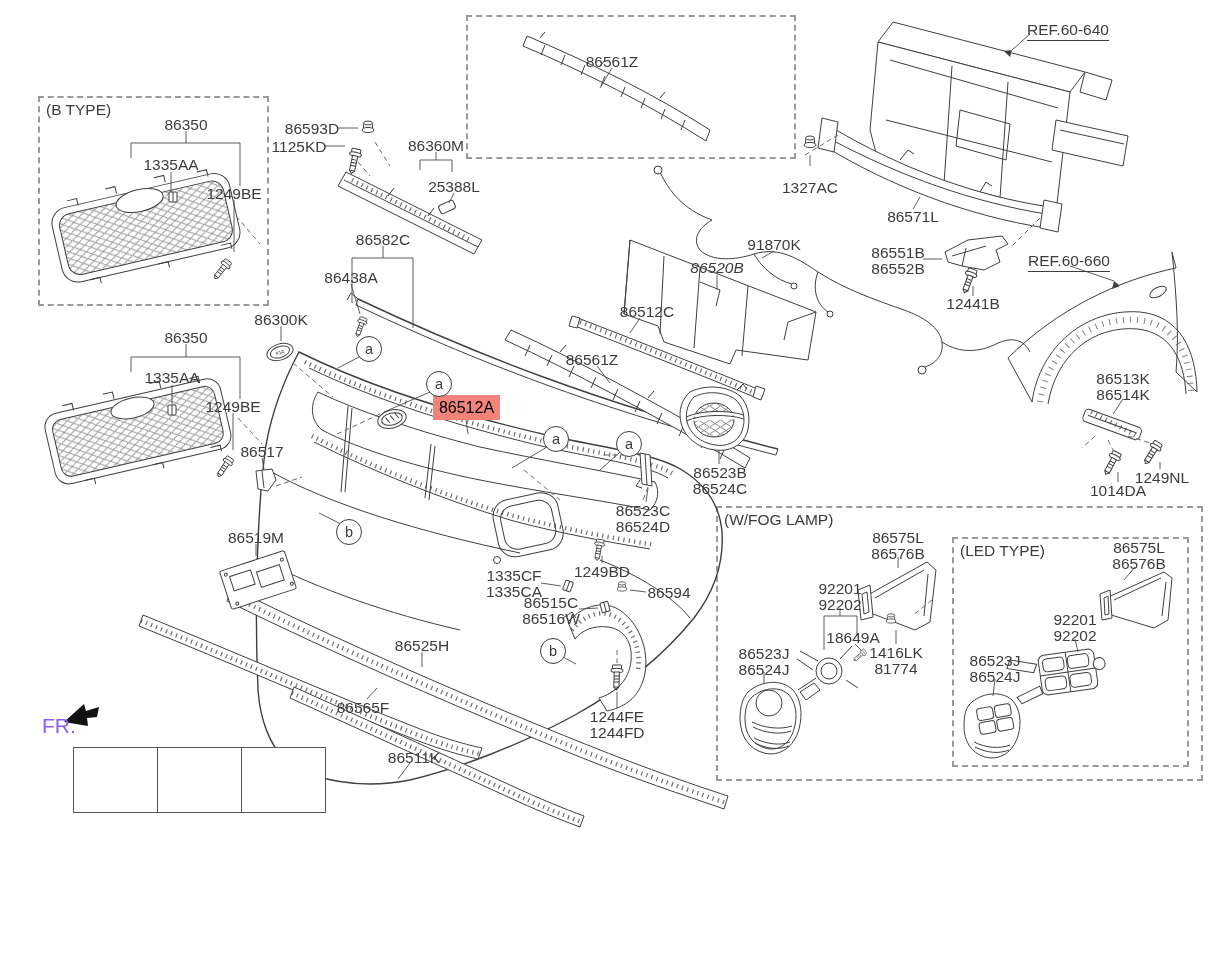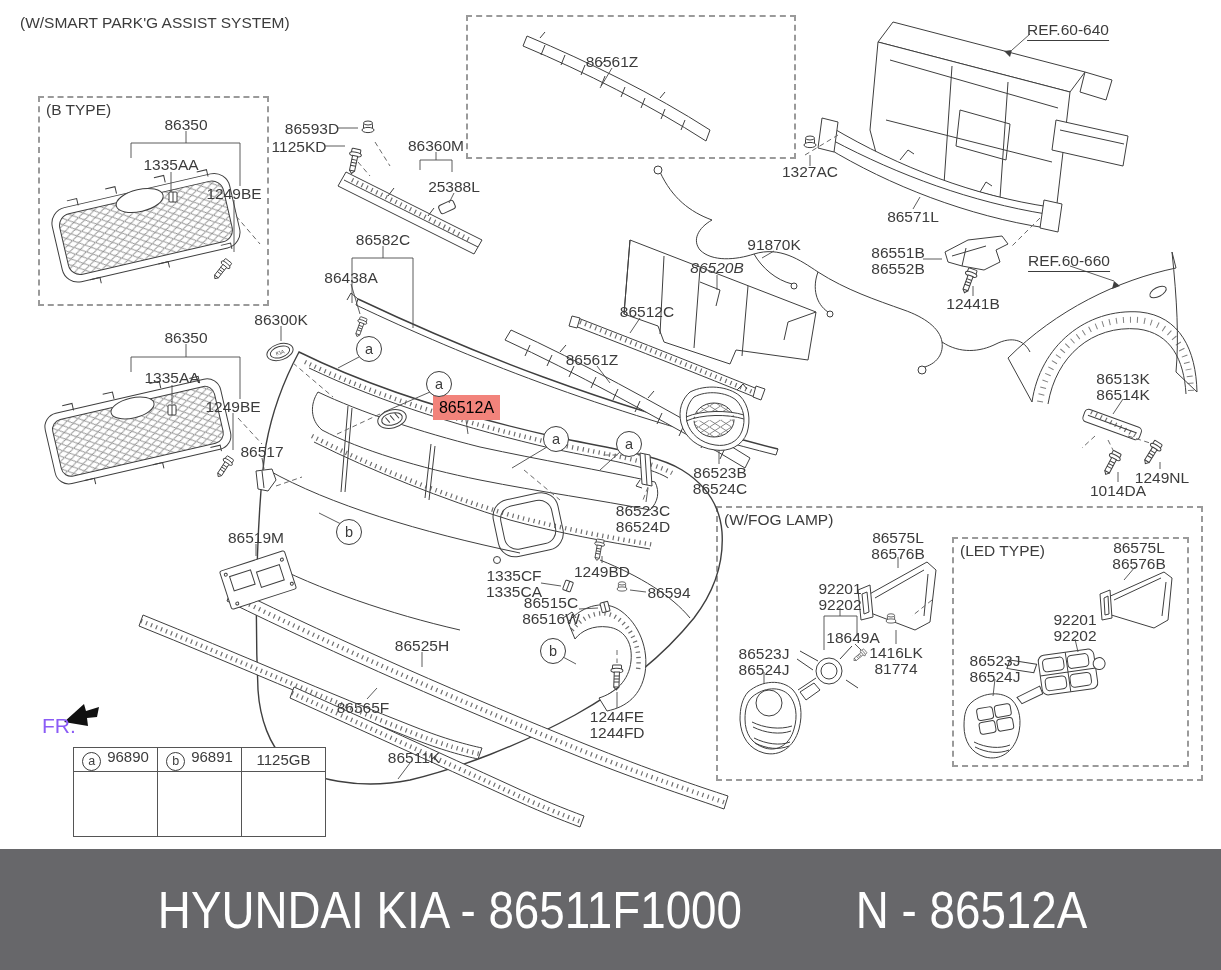--- a/index.html
+++ b/index.html
@@ -390,21 +390,20 @@
       <path d="M524,470 L560,500"></path>
     </g>
 
     <path d="M64,722 L84,704 L86,711 L99,707 L97,717 L87,718 L88,726 Z" fill="#111"></path>
 
     <use href="#sensor" transform="translate(118,800)"></use>
     <use href="#sensor" transform="translate(200,800)"></use>
     <use href="#bolt" transform="translate(278,786) scale(1.15)"></use>
   </svg>
 
-  <div class="boxtitle" style="left:20px;top:14px;">(W/SMART PARK'G ASSIST SYSTEM)</div>
   <div class="boxtitle" style="left:46px;top:101px;">(B TYPE)</div>
   <div class="boxtitle" style="left:724px;top:511px;">(W/FOG LAMP)</div>
   <div class="boxtitle" style="left:960px;top:542px;">(LED TYPE)</div>
 
   <div class="ref" style="left:1068px;top:21px;">REF.60-640</div>
   <div class="ref" style="left:1069px;top:252px;">REF.60-660</div>
 
   <div id="highlight" style="background: rgb(242, 131, 123);">86512A</div>
 
   <div id="fr">FR.</div>
@@ -419,21 +418,21 @@
       <div class="plabel" style="left: 281px; top: 312px;">86300K</div>
       <div class="plabel" style="left: 262px; top: 444px;">86517</div>
       <div class="plabel" style="left: 256px; top: 530px;">86519M</div>
       <div class="plabel" style="left: 312px; top: 121px;">86593D</div>
       <div class="plabel" style="left: 299px; top: 139px;">1125KD</div>
       <div class="plabel" style="left: 436px; top: 138px;">86360M</div>
       <div class="plabel" style="left: 454px; top: 179px;">25388L</div>
       <div class="plabel" style="left: 383px; top: 232px;">86582C</div>
       <div class="plabel" style="left: 351px; top: 270px;">86438A</div>
       <div class="plabel" style="left: 612px; top: 54px;">86561Z</div>
-      <div class="plabel" style="left: 810px; top: 164px;">1327AC</div>
+      <div class="plabel" style="left: 810px; top: 180px;">1327AC</div>
       <div class="plabel" style="left: 913px; top: 209px;">86571L</div>
       <div class="plabel" style="left: 898px; top: 245px;">86551B
 86552B</div>
       <div class="plabel" style="left: 973px; top: 296px;">12441B</div>
       <div class="plabel" style="left: 774px; top: 237px;">91870K</div>
       <div class="plabel" style="left: 717px; top: 260px; font-style: italic;">86520B</div>
       <div class="plabel" style="left: 647px; top: 304px;">86512C</div>
       <div class="plabel" style="left: 592px; top: 352px;">86561Z</div>
       <div class="plabel" style="left: 720px; top: 465px;">86523B
 86524C</div>
@@ -472,30 +471,21 @@
       <div class="marker" style="left: 369px; top: 349px;">a</div>
       <div class="marker" style="left: 439px; top: 384px;">a</div>
       <div class="marker" style="left: 556px; top: 439px;">a</div>
       <div class="marker" style="left: 629px; top: 444px;">a</div>
       <div class="marker" style="left: 349px; top: 532px;">b</div>
       <div class="marker" style="left: 553px; top: 651px;">b</div>
     </div>
 
   <table id="legend">
     <tbody>
-        <tr>
-      <td class="hd"><span class="circ">a</span><span>96890</span></td>
-      <td class="hd"><span class="circ">b</span><span>96891</span></td>
-      <td class="hd">1125GB</td>
-    </tr>
     <tr>
       <td class="bd"></td>
       <td class="bd"></td>
       <td class="bd"></td>
     </tr>
   </tbody>
     </table>
 
-  <div id="banner" style="background: rgb(103, 103, 106); color: rgb(255, 255, 255);">
-    <span class="bantext">HYUNDAI  KIA - 86511F1000</span>
-    <span class="bantext">N - 86512A</span>
-  </div>
 </div>
 
 </body></html>

